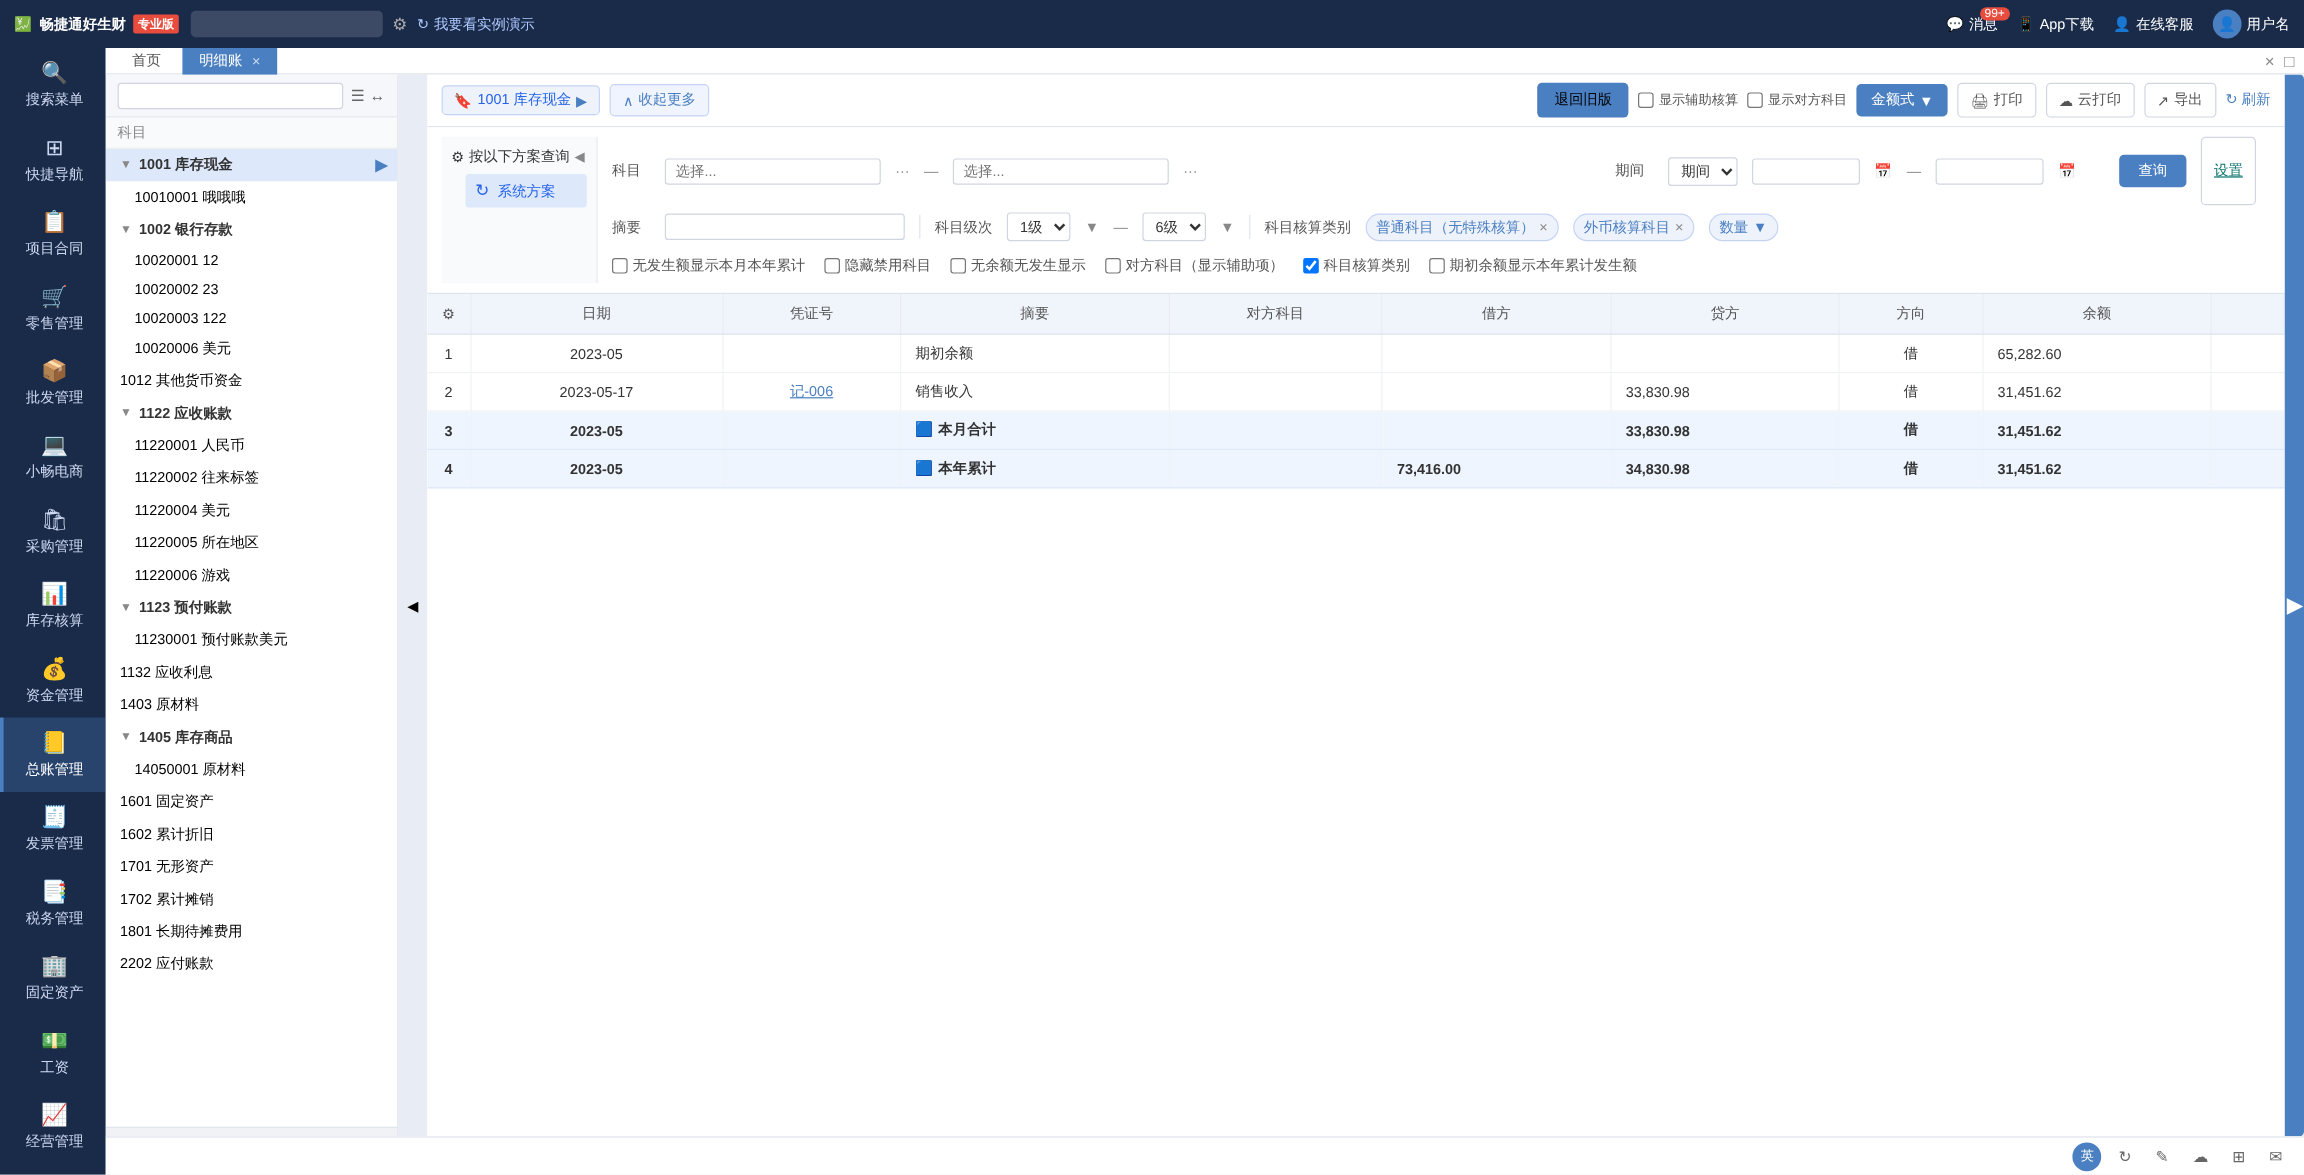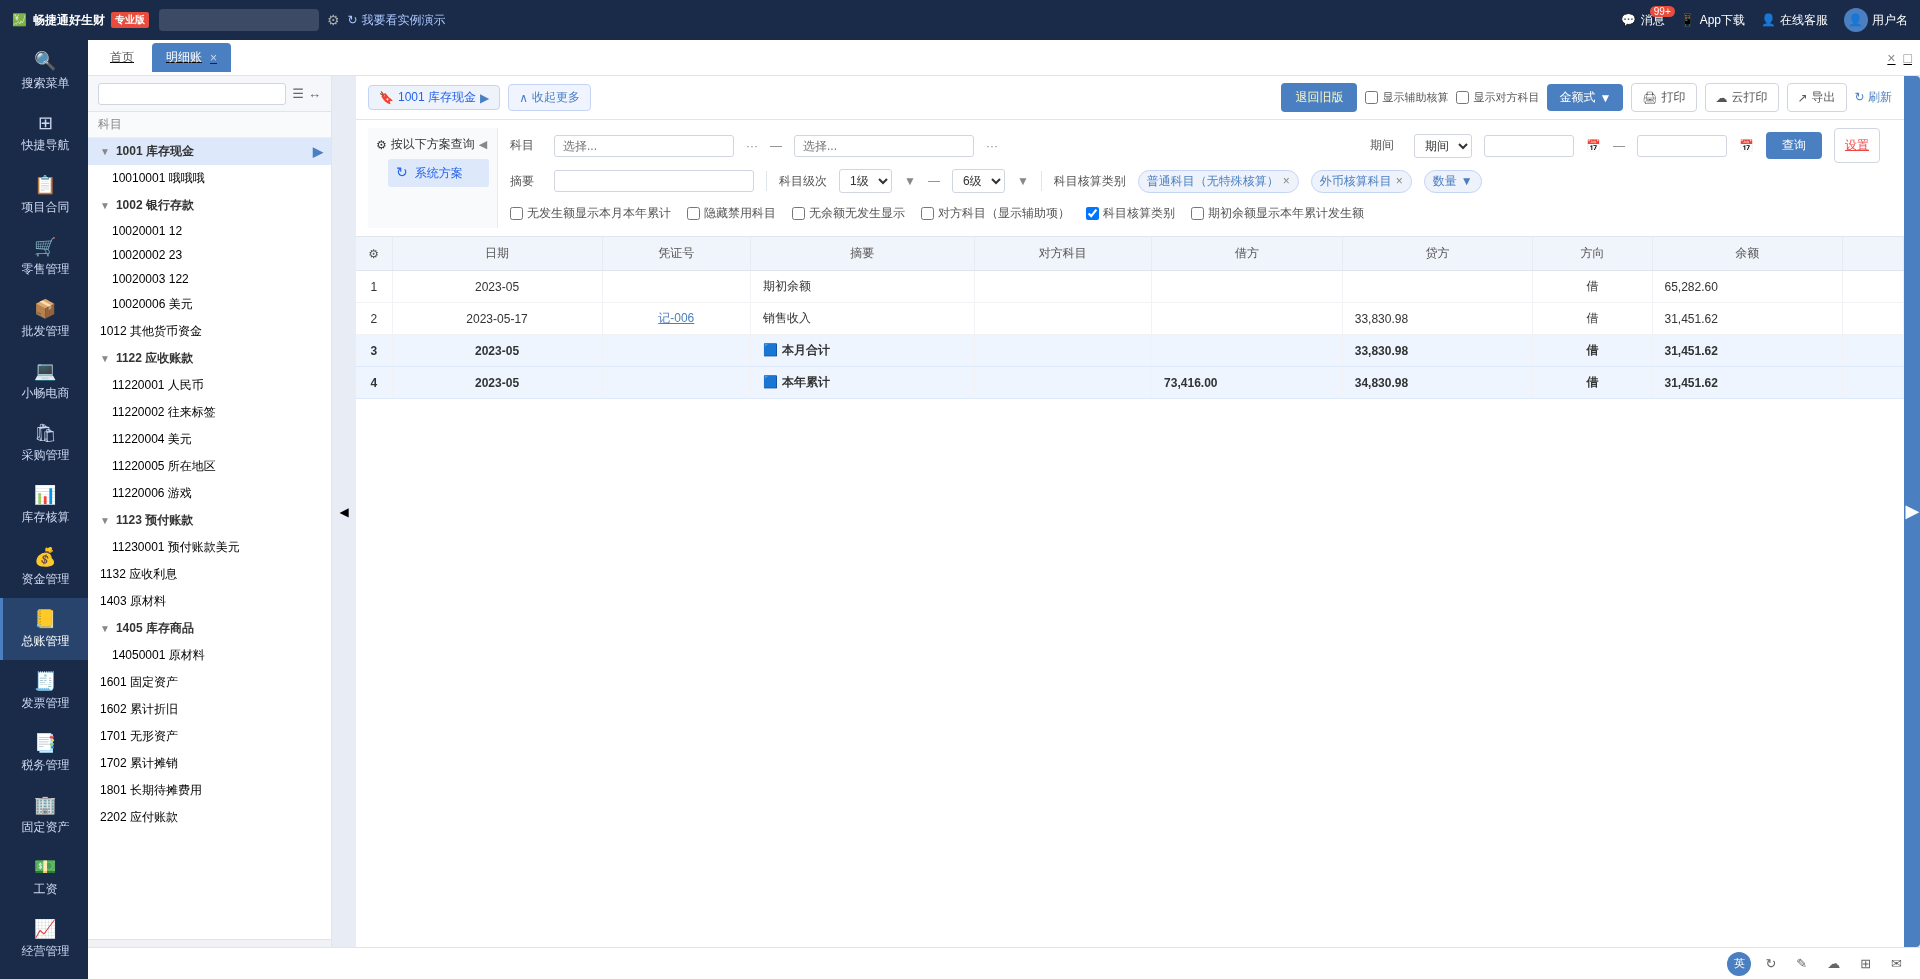--- a/index.html
+++ b/index.html
@@ -47,28 +47,27 @@
       border-left: 3px solid transparent;
     }
     .sidebar-item.active { background: rgba(74,127,193,0.3); border-left: 3px solid #4a7fc1; color: #fff; }
     .sidebar-item .icon { font-size: 18px; margin-bottom: 3px; }
 
     
     .content-area { flex: 1; display: flex; flex-direction: column; overflow: hidden; }
 
     
     .tab-bar {
-      height: 36px;
+      height: 22px;
       background: #fff;
       border-bottom: 1px solid #e0e4ec;
       display: flex;
       align-items: center;
       padding: 0 8px;
       gap: 4px;
-      text-decoration: underline;
     }
     .tab-item {
       padding: 6px 14px;
       cursor: pointer;
       border-radius: 4px 4px 0 0;
       color: #555;
       font-size: 12px;
       display: flex;
       align-items: center;
       gap: 4px;
@@ -170,21 +169,21 @@
       border-radius: 4px;
       padding: 4px 10px;
       cursor: pointer;
       color: #4a7fc1;
       font-size: 12px;
       display: flex;
       align-items: center;
       gap: 4px;
     }
     .toolbar-right { margin-left: auto; display: flex; align-items: center; gap: 8px; }
-    .btn-return { background: #4a7fc1; color: #fef9c3; border: none; border-radius: 4px; padding: 6px 14px; cursor: pointer; font-size: 12px; }
+    .btn-return { background: #4a7fc1; color: #000000; border: none; border-radius: 4px; padding: 6px 14px; cursor: pointer; font-size: 12px; }
     .checkbox-group { display: flex; align-items: center; gap: 4px; }
     .checkbox-group label { font-size: 11px; color: #555; cursor: pointer; }
     .btn-format {
       background: #4a7fc1; color: #fff; border: none; border-radius: 4px; padding: 5px 12px; cursor: pointer; font-size: 12px;
       display: flex; align-items: center; gap: 4px;
     }
     .btn-outline {
       background: #fff; color: #555; border: 1px solid #d0d5e0; border-radius: 4px; padding: 5px 10px; cursor: pointer; font-size: 12px;
       display: flex; align-items: center; gap: 4px;
     }
@@ -208,22 +207,22 @@
       background: #fff; cursor: pointer;
     }
     .filter-dash { color: #888; }
     .period-input { border: 1px solid #d0d5e0; border-radius: 3px; padding: 3px 8px; font-size: 12px; width: 90px; }
     .filter-divider { width: 1px; height: 20px; background: #e0e4ec; }
     .tag-chip {
       background: #eef2fb; border: 1px solid #c5d4f5; border-radius: 12px; padding: 2px 8px;
       font-size: 11px; color: #4a7fc1; display: flex; align-items: center; gap: 4px;
     }
     .tag-chip .close { cursor: pointer; color: #888; }
-    .btn-query { background: #4a7fc1; color: #fff; border: none; border-radius: 4px; padding: 5px 16px; cursor: pointer; font-size: 12px; }
-    .btn-setting { background: #fff; border: 1px solid #d0d5e0; border-radius: 4px; padding: 8px 10px; cursor: pointer; font-size: 12px; color: #ef4444; text-decoration: underline; }
+    .btn-query { background: #4a7fc1; color: #fff; border: none; border-radius: 4px; padding: 5px 16px; cursor: pointer; font-size: 12px; margin-left: 24px; }
+    .btn-setting { background: #fff; border: 1px solid #d0d5e0; border-radius: 4px; padding: 19px 10px; cursor: pointer; font-size: 12px; color: #0f766e; text-decoration: underline; }
 
     
     .checkbox-row { display: flex; align-items: flex-end; gap: 16px; padding: 6px 0; }
     .cb-item { display: flex; align-items: center; gap: 4px; font-size: 11px; color: #555; }
     .cb-item input { cursor: pointer; }
 
     
     .scheme-panel {
       width: 130px;
       background: #f9fafb;

